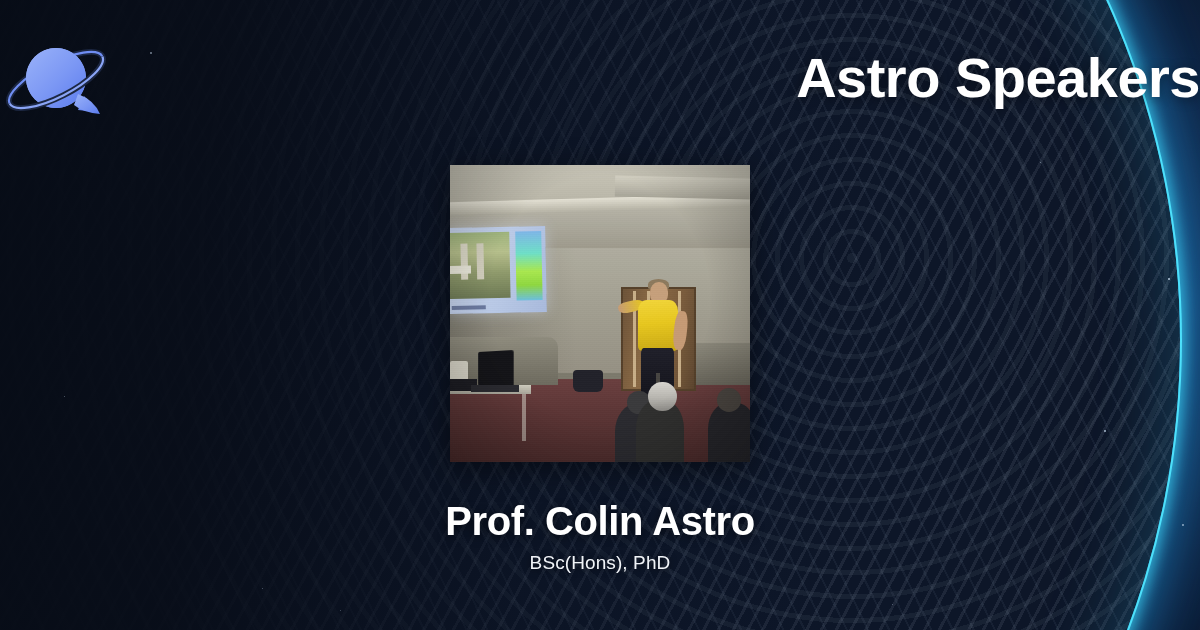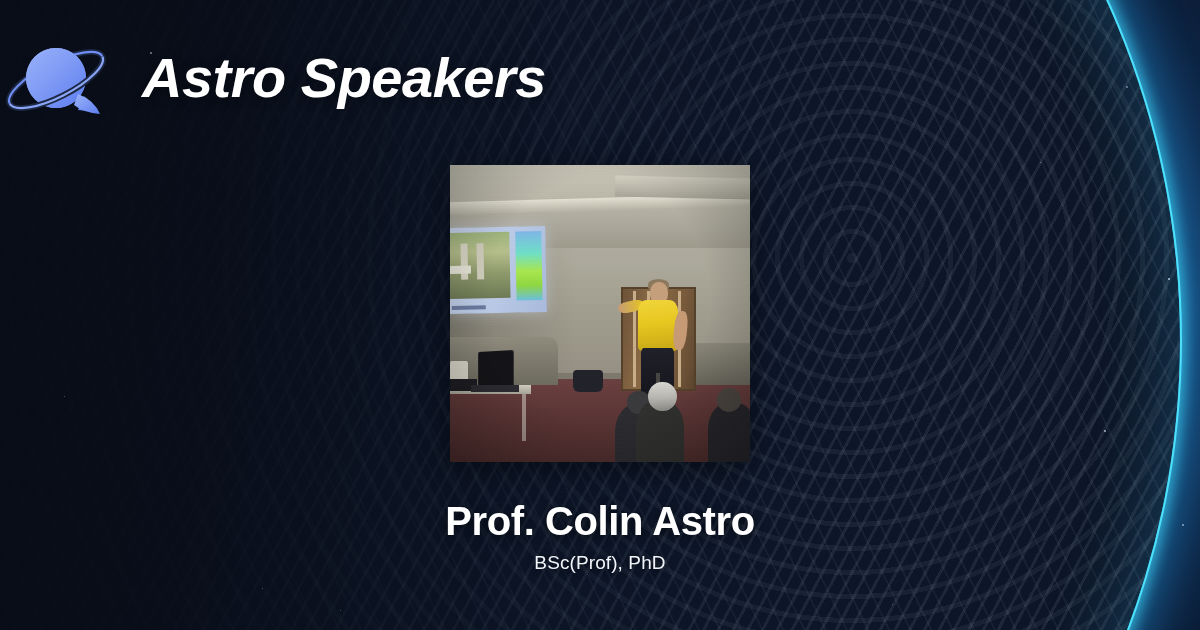--- a/index.html
+++ b/index.html
@@ -70,21 +70,21 @@
       rgba(10,17,32,.42) 46%,
       rgba(10,18,34,.14) 60%,
       rgba(0,0,0,0) 72%);
   }
   .stars{ position:absolute; inset:0; }
   .star{ position:absolute; background:#cfe2f5; border-radius:50%; }
 
   
   .header{
     position:absolute; left:0; right:0; top:34px;
-    display:flex; align-items:center; justify-content:flex-start; gap:30px;font-style:italic;
+    display:flex; align-items:center; justify-content:space-between; gap:22px;
   }
   .logo-wrap{ width:112px; height:88px; position:relative; flex:0 0 auto; }
   .brand-title{
     font-size:56px; font-weight:700; color:#ffffff;
     letter-spacing:-0.5px; line-height:1;
     text-shadow:0 2px 12px rgba(0,0,0,.40);
     white-space:nowrap;
   }
 
   
@@ -319,14 +319,14 @@
     <div class="ph-aud3"></div>
     <div class="ph-aud-head3"></div>
 
     <div class="ph-grain"></div>
     <div class="ph-vig"></div>
   </div>
 </div>
 
 <div class="name-block">
   <div class="speaker-name">Prof. Colin Astro</div>
-  <div class="speaker-creds">BSc(Prof), PhD</div>
+  <div class="speaker-creds">BSc(Hons), PhD</div>
 </div>
 
 </body></html>

